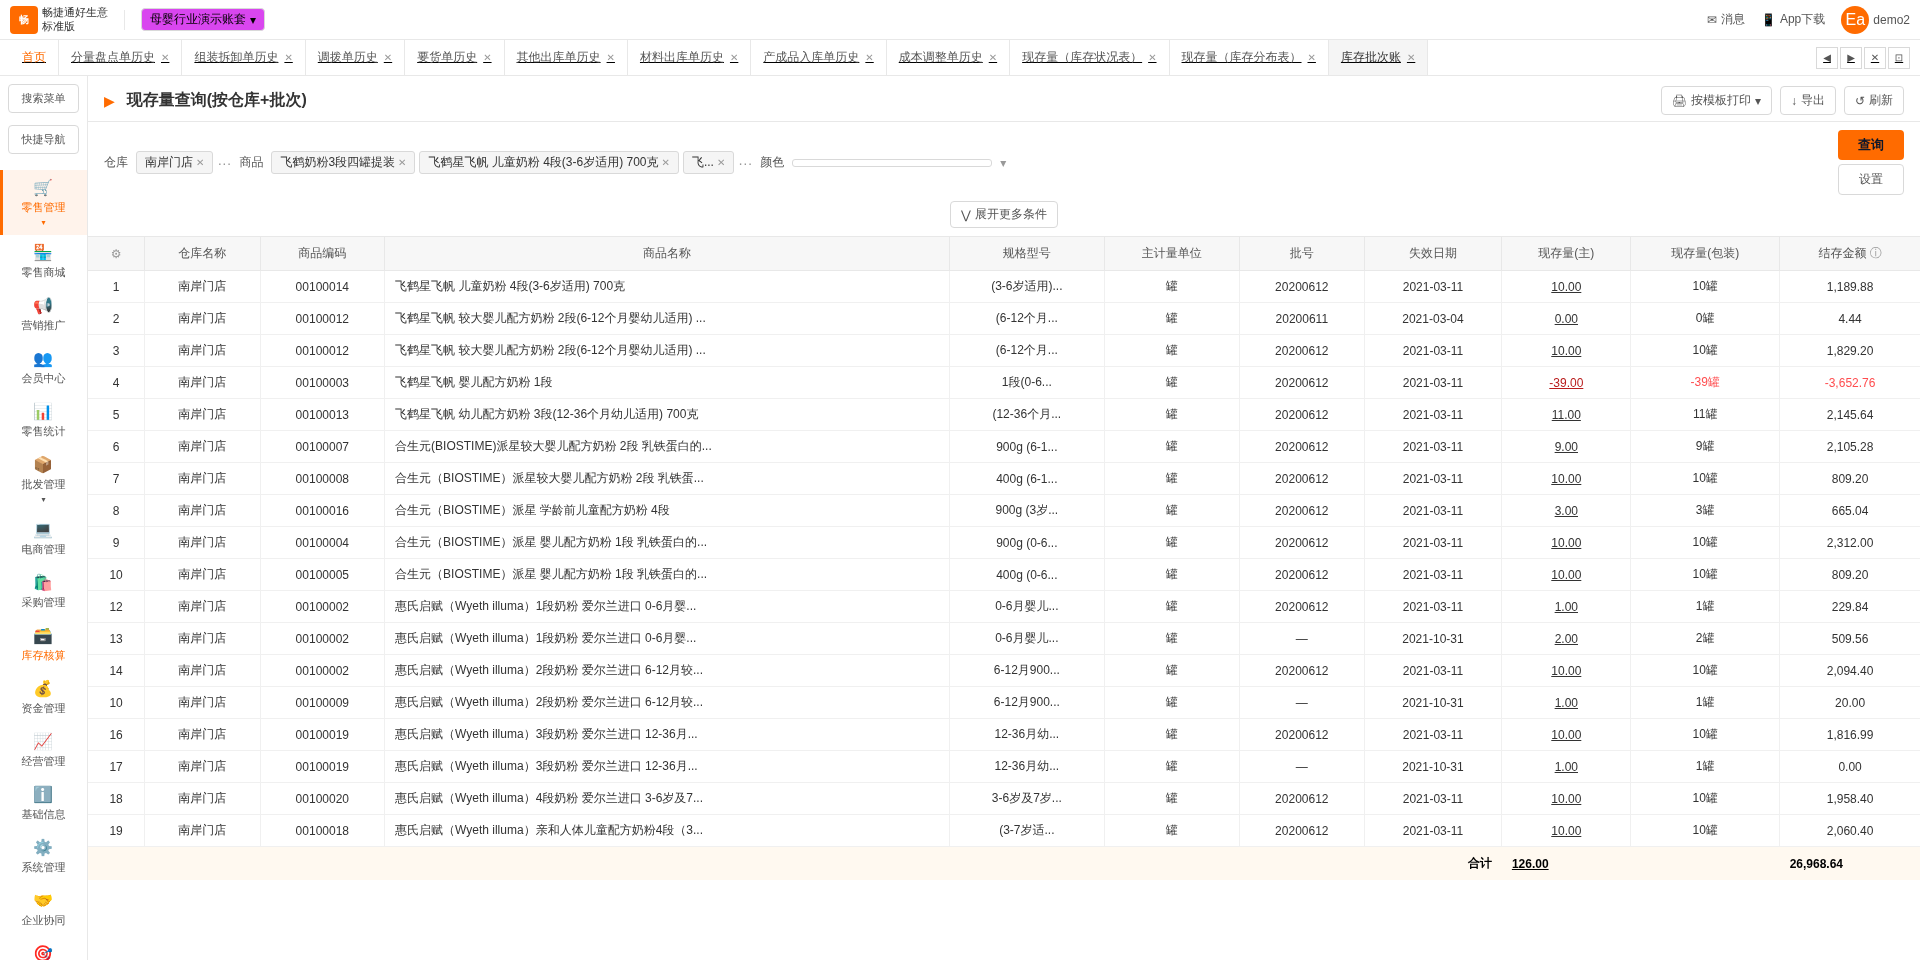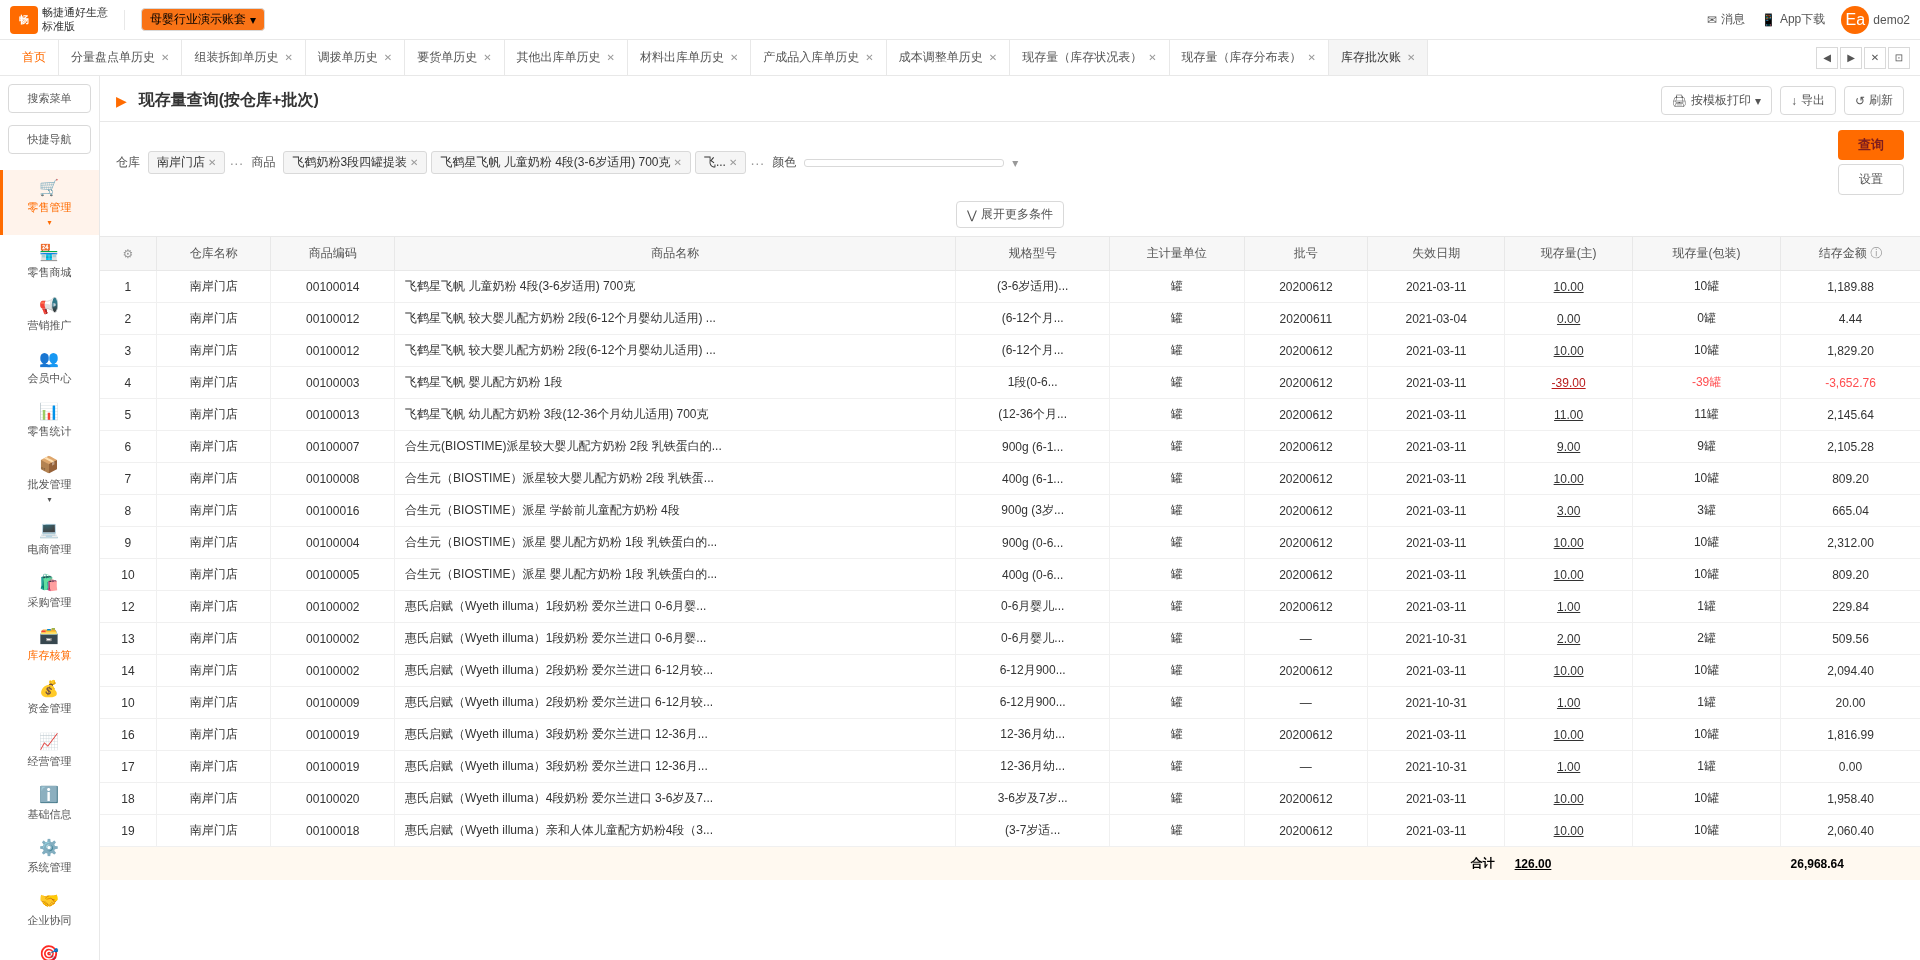--- a/index.html
+++ b/index.html
@@ -4,39 +4,39 @@
   <style>
     * { box-sizing: border-box; margin: 0; padding: 0; }
     body { font-family: 'Microsoft YaHei', 'PingFang SC', sans-serif; font-size: 12px; background: #f5f5f5; overflow: hidden; }
     
     
     .top-bar { height: 40px; background: #fff; border-bottom: 1px solid #e8e8e8; display: flex; align-items: center; padding: 0 10px; justify-content: space-between; }
     .top-bar-left { display: flex; align-items: center; gap: 8px; }
     .logo-area { display: flex; align-items: center; gap: 4px; }
     .logo-icon { width: 28px; height: 28px; background: #ff6b00; border-radius: 4px; display: flex; align-items: center; justify-content: center; color: white; font-size: 10px; font-weight: bold; }
     .logo-text { font-size: 11px; color: #333; line-height: 1.2; }
-    .workspace-selector { display: flex; align-items: center; gap: 4px; border: 1px solid #d9d9d9; border-radius: 4px; padding: 2px 8px; cursor: pointer; background: #f97316; }
+    .workspace-selector { display: flex; align-items: center; gap: 4px; border: 1px solid #d9d9d9; border-radius: 4px; padding: 2px 8px; cursor: pointer; background: #d946ef; }
     .top-bar-right { display: flex; align-items: center; gap: 16px; }
     .top-right-item { display: flex; align-items: center; gap: 4px; cursor: pointer; color: #555; font-size: 12px; }
     .avatar { width: 28px; height: 28px; border-radius: 50%; background: #ff6b00; display: flex; align-items: center; justify-content: center; color: white; font-size: 16px; }
 
     
-    .nav-tabs { height: 36px; background: #fff; border-bottom: 1px solid #e8e8e8; display: flex; align-items: center; padding: 0 10px; overflow: hidden; gap: 0; }
+    .nav-tabs { height: 36px; background: #fff; border-bottom: 1px solid #e8e8e8; display: flex; align-items: center; padding: 0 10px; overflow: hidden; gap: 0; text-decoration: underline; }
     .nav-tab { height: 36px; padding: 0 12px; display: flex; align-items: center; gap: 4px; border-right: 1px solid #e8e8e8; cursor: pointer; font-size: 12px; color: #555; white-space: nowrap; position: relative; }
     .nav-tab.home { color: #ff6b00; }
     .nav-tab.active { color: #333; background: #f5f5f5; }
     .nav-tab .close-btn { font-size: 10px; color: #999; margin-left: 2px; }
     .nav-arrows { display: flex; align-items: center; margin-left: auto; gap: 2px; }
     .nav-arrow-btn { width: 22px; height: 22px; border: 1px solid #d9d9d9; background: #fff; cursor: pointer; display: flex; align-items: center; justify-content: center; font-size: 10px; color: #555; }
 
     
     .main-layout { display: flex; height: calc(100vh - 76px); }
     
     
-    .sidebar { width: 100px; background: #fff; border-right: 1px solid #e8e8e8; display: flex; flex-direction: column; overflow-y: auto; }
+    .sidebar { width: 88px; background: #fff; border-right: 1px solid #e8e8e8; display: flex; flex-direction: column; overflow-y: auto; }
     .sidebar-search { padding: 8px; }
     .sidebar-search-btn { width: 100%; padding: 6px 4px; background: #fff; border: 1px solid #d9d9d9; border-radius: 4px; cursor: pointer; font-size: 11px; color: #555; text-align: center; }
     .sidebar-nav { padding: 4px 0; }
     .sidebar-item { padding: 8px 4px; cursor: pointer; text-align: center; font-size: 11px; color: #555; display: flex; flex-direction: column; align-items: center; gap: 3px; }
     .sidebar-item.active { color: #ff6b00; background: #fff3eb; }
     .sidebar-item-icon { font-size: 16px; }
 
     
     .content { flex: 1; overflow: hidden; display: flex; flex-direction: column; }
     
@@ -51,21 +51,21 @@
     
     .filter-area { padding: 8px 16px; background: #fff; border-bottom: 1px solid #e8e8e8; }
     .filter-row { display: flex; align-items: center; gap: 8px; flex-wrap: wrap; margin-bottom: 6px; }
     .filter-label { font-size: 12px; color: #555; white-space: nowrap; }
     .filter-tag-group { display: flex; align-items: center; gap: 4px; flex-wrap: wrap; }
     .filter-tag { display: flex; align-items: center; gap: 3px; padding: 2px 8px; background: #f5f5f5; border: 1px solid #d9d9d9; border-radius: 3px; font-size: 12px; color: #333; }
     .filter-tag .remove { color: #999; cursor: pointer; font-size: 10px; }
     .filter-more { color: #999; cursor: pointer; font-size: 14px; }
     .filter-input { padding: 3px 8px; border: 1px solid #d9d9d9; border-radius: 3px; font-size: 12px; color: #333; min-width: 120px; }
     .btn-expand { display: flex; align-items: center; gap: 4px; padding: 4px 10px; border: 1px solid #d9d9d9; background: #fff; border-radius: 4px; cursor: pointer; font-size: 12px; color: #555; margin: 0 auto; }
-    .btn-query { padding: 6px 20px; background: #ff6b00; color: #7f1d1d; border: none; border-radius: 4px; cursor: pointer; font-size: 13px; font-weight: bold; }
+    .btn-query { padding: 6px 20px; background: #ff6b00; color: #0f172a; border: none; border-radius: 4px; cursor: pointer; font-size: 13px; font-weight: bold; }
     .btn-settings { padding: 6px 12px; background: #fff; color: #555; border: 1px solid #d9d9d9; border-radius: 4px; cursor: pointer; font-size: 12px; }
     .query-btn-group { display: flex; flex-direction: column; gap: 4px; }
     .arrow-expand { color: #ff6b00; font-size: 14px; cursor: pointer; margin-right: 4px; }
 
     
     .table-container { flex: 1; overflow: auto; background: #fff; }
     table { width: 100%; border-collapse: collapse; font-size: 12px; }
     thead tr { background: #f7f7f7; }
     thead th { padding: 8px 10px; text-align: center; border-bottom: 1px solid #e8e8e8; border-right: 1px solid #e8e8e8; color: #555; font-weight: 500; white-space: nowrap; }
     thead th:last-child { border-right: none; }

